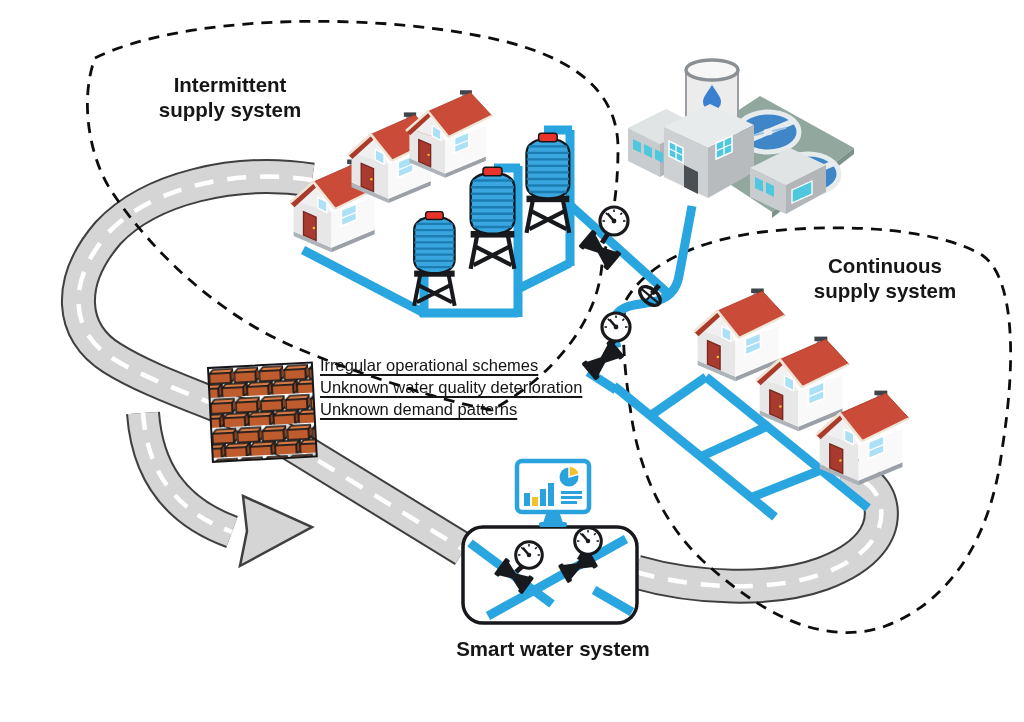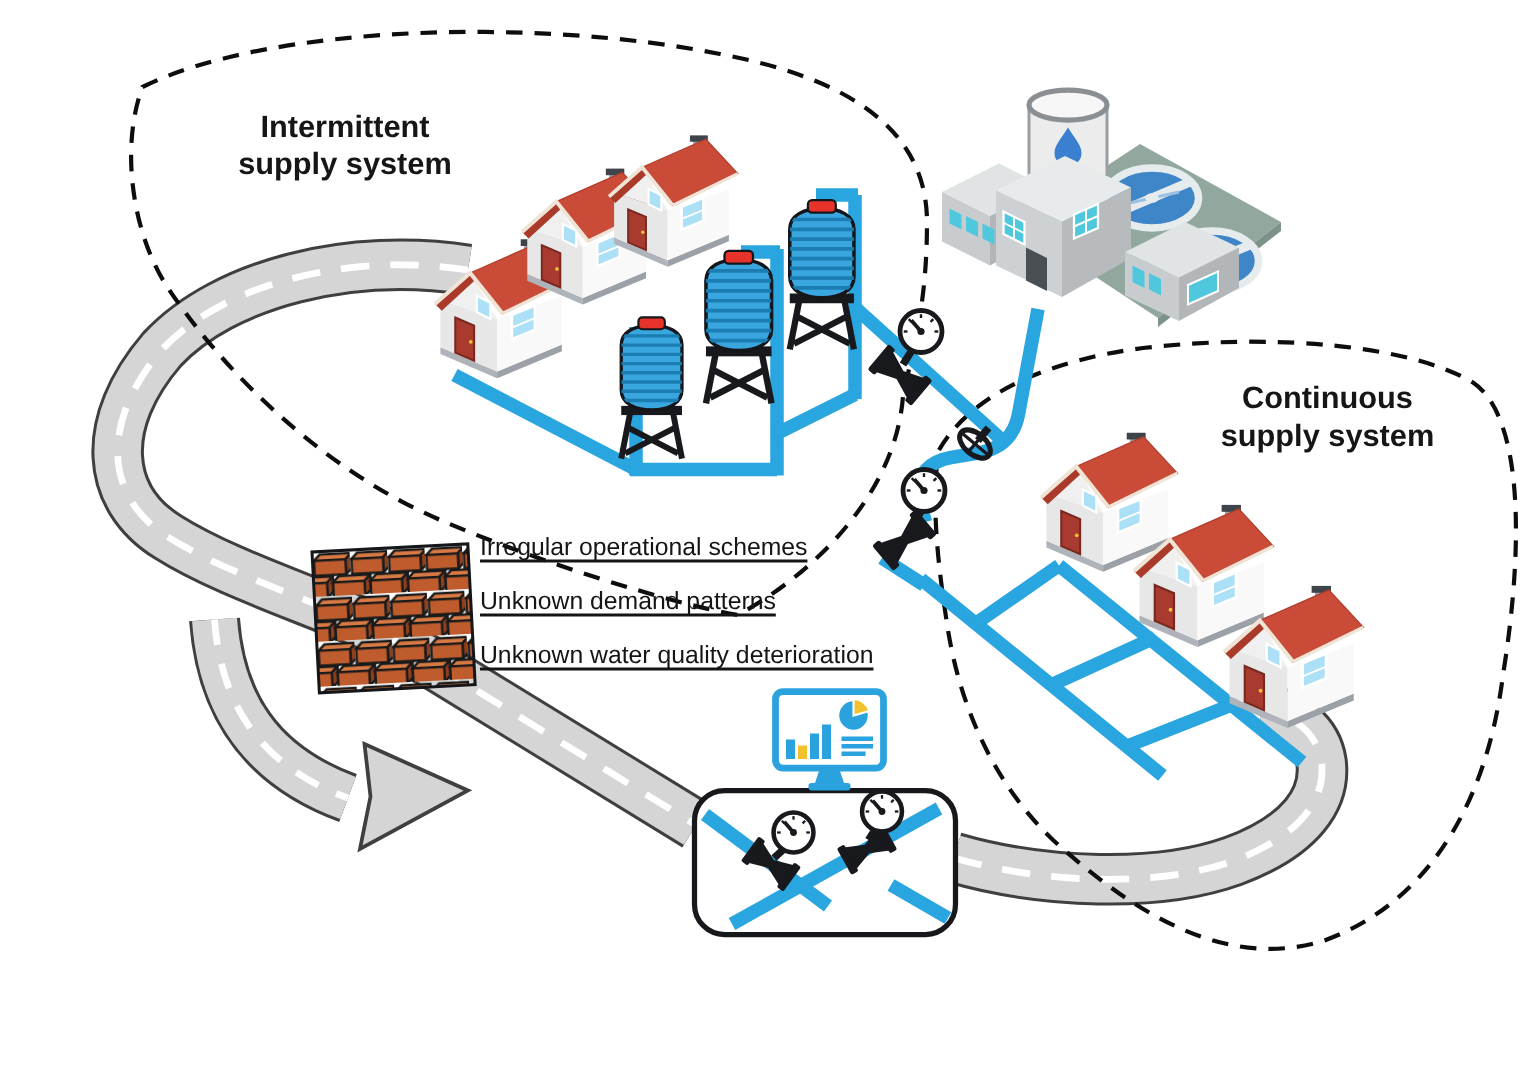--- a/index.html
+++ b/index.html
@@ -1,20 +1,20 @@
 <!DOCTYPE html>
 <html><head>
 <meta charset="utf-8">
 <style>
   html,body{margin:0;padding:0;background:#fff;}
   #stage{position:relative;width:1024px;height:722px;background:#fff;overflow:hidden;
          font-family:"Liberation Sans",sans-serif;color:#111;}
   #art{position:absolute;left:0;top:0;}
   .hdr{position:absolute;font-size:20.5px;font-weight:700;line-height:1.22;text-align:center;color:#161616;}
-  .list{position:absolute;display:flex;flex-direction:column;align-items:flex-start;gap:16px;}
+  .list{position:absolute;display:flex;flex-direction:column;align-items:flex-start;gap:2px;}
   .list span{font-size:16.5px;font-weight:400;color:#151515;white-space:nowrap;
              text-decoration:underline;text-decoration-thickness:1.7px;text-underline-offset:3px;line-height:1.22;}
   .hdr.nowrap{white-space:nowrap;}
 </style>
 </head>
 <body>
 
 <div id="stage">
 
 <svg id="art" width="1024" height="722" viewBox="0 0 1024 722">
@@ -266,21 +266,22 @@
       <rect x="44" y="35" width="21" height="3"></rect>
       <rect x="44" y="40" width="16" height="3"></rect>
     </g>
   </g>
 </svg>
 
   <div class="hdr" style="left:140px;top:72px;width:180px;">Intermittent supply system</div>
 
   <div class="hdr" style="left:795px;top:253px;width:180px;">Continuous supply system</div>
 
+  <div class="hdr nowrap" style="left:433px;top:636px;width:240px;">Smart water system</div>
 
   <div class="list" style="left:320px;top:355px;">
     <span>Irregular operational schemes</span>
+    <span>Unknown water quality deterioration</span>
     <span>Unknown demand patterns</span>
-    <span>Unknown water quality deterioration</span>
   </div>
 
 
 </div>
 
 </body></html>

